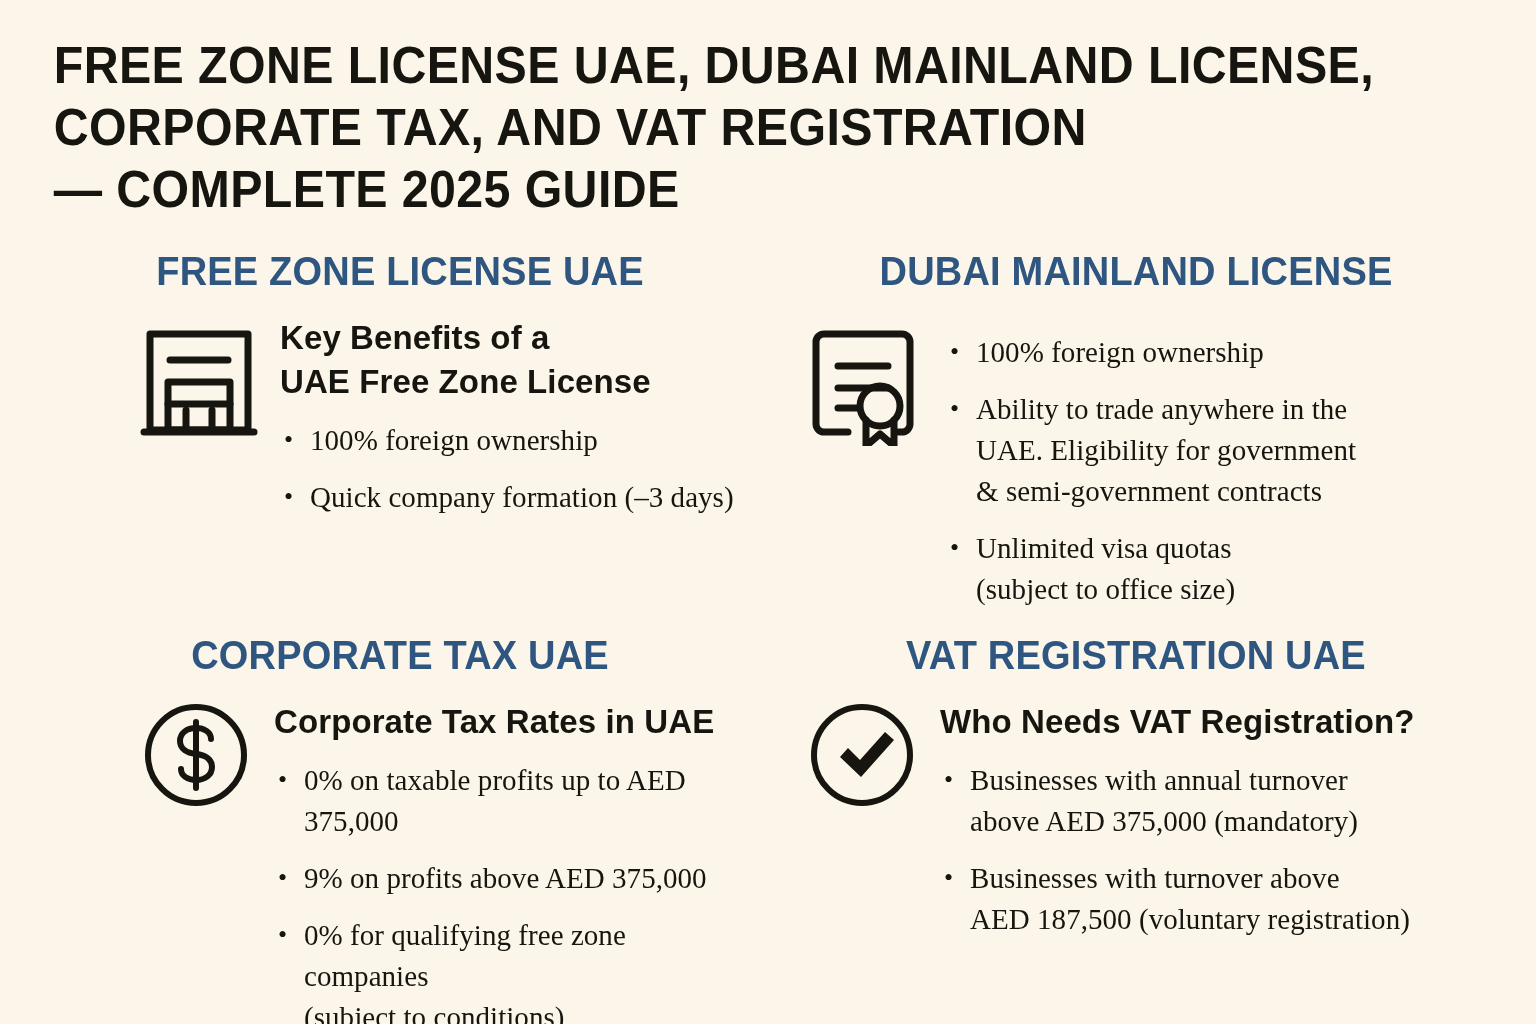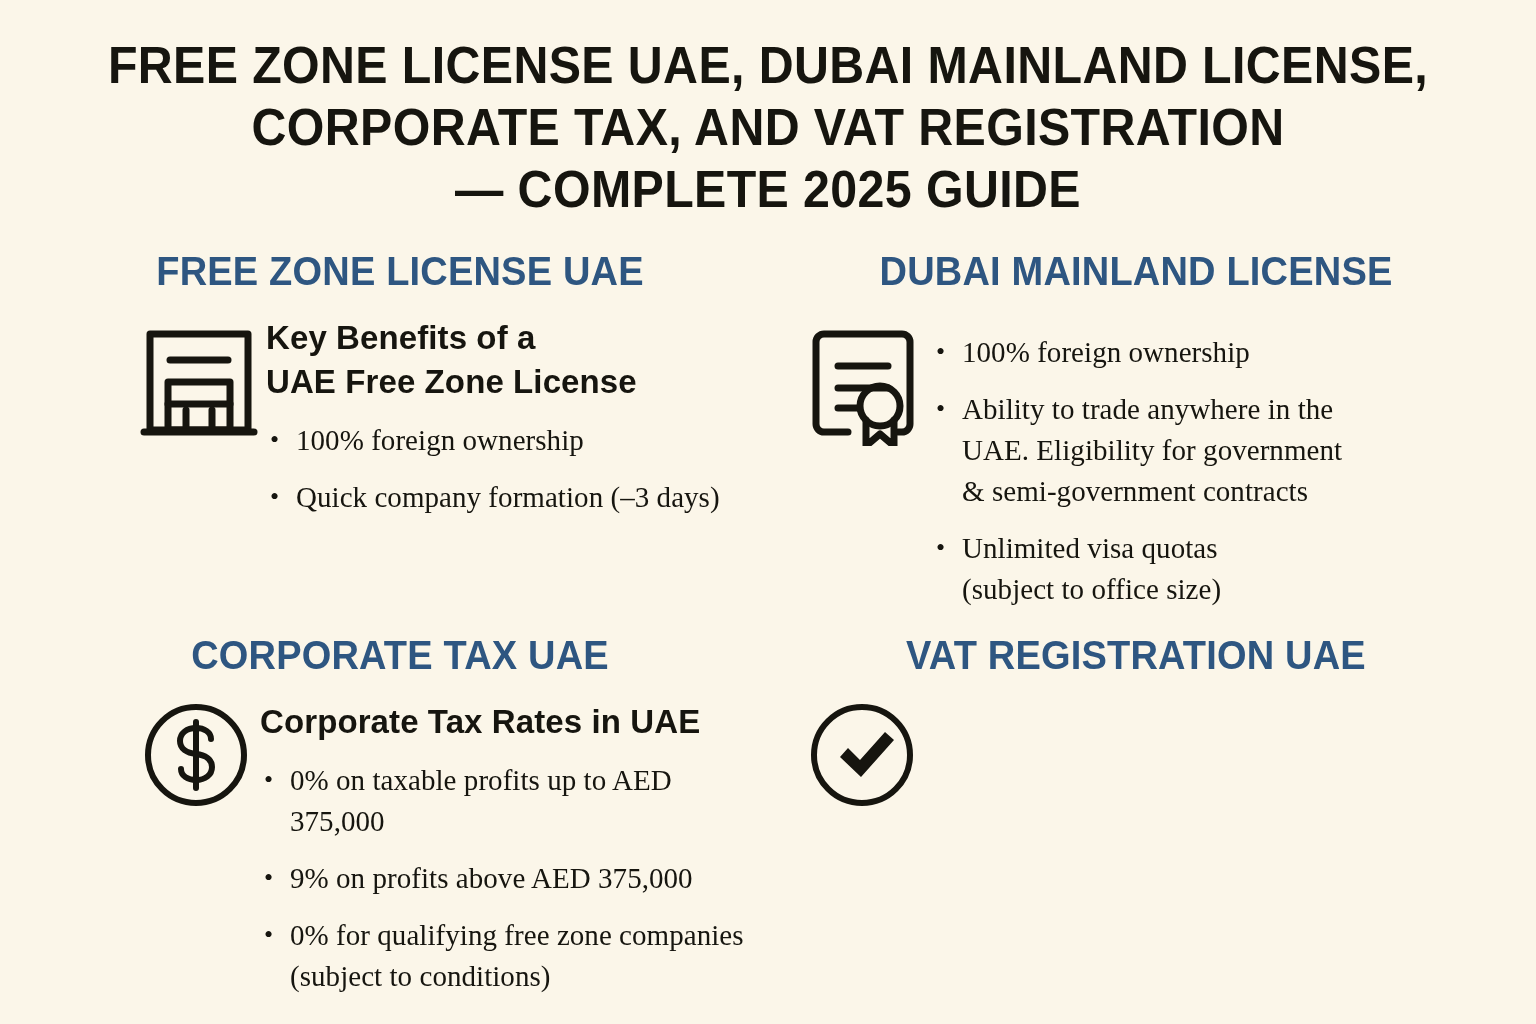--- a/index.html
+++ b/index.html
@@ -20,21 +20,21 @@
     width: 1536px;
     height: 1024px;
     background: #fbf6e9;
     box-sizing: border-box;
     overflow: hidden;
   }
 
   
   .title-block {
     padding-top: 34px;
-    text-align: center;
+    text-align: left;
   }
   .title-line {
     font-family: "Liberation Sans Narrow", "Liberation Sans", sans-serif;
     font-weight: 700;
     font-size: 52px;
     line-height: 62px;
     letter-spacing: 0.4px;
     color: #16150f;
     transform: scaleX(0.93);
     transform-origin: center;
@@ -72,21 +72,21 @@
     text-align: center;
     transform: scaleX(0.95);
     transform-origin: center;
     white-space: nowrap;
     margin-bottom: 22px;
   }
 
   .body-row {
     display: flex;
     align-items: flex-start;
-    gap: 4px;
+    gap: 18px;
     padding-left: 86px;
   }
   .body-row.c2 {
     padding-left: 16px;
   }
 
   .icon-wrap {
     flex: 0 0 auto;
     width: 126px;
     height: 126px;
@@ -259,18 +259,25 @@
     <div class="section row2">
       <div class="section-title">VAT REGISTRATION UAE</div>
       <div class="body-row c2">
         <div class="icon-wrap small">
           <svg width="110" height="110" viewBox="0 0 110 110" aria-hidden="true">
             <circle class="stroke-thin" cx="55" cy="55" r="48"></circle>
             <path class="fill-dark" d="M33 57 l8 -9 l12 12 l25 -28 l9 8 l-33 37 z"></path>
           </svg>
         </div>
         <div class="content">
+          <h3 class="sub-heading tight">Who Needs VAT Registration?</h3>
+          <ul class="bullets">
+            <li>Businesses with annual turnover
+above AED 375,000 (mandatory)</li>
+            <li>Businesses with turnover above
+AED 187,500 (voluntary registration)</li>
+          </ul>
         </div>
       </div>
     </div>
 
   </div>
 </div>
 
 </body></html>

